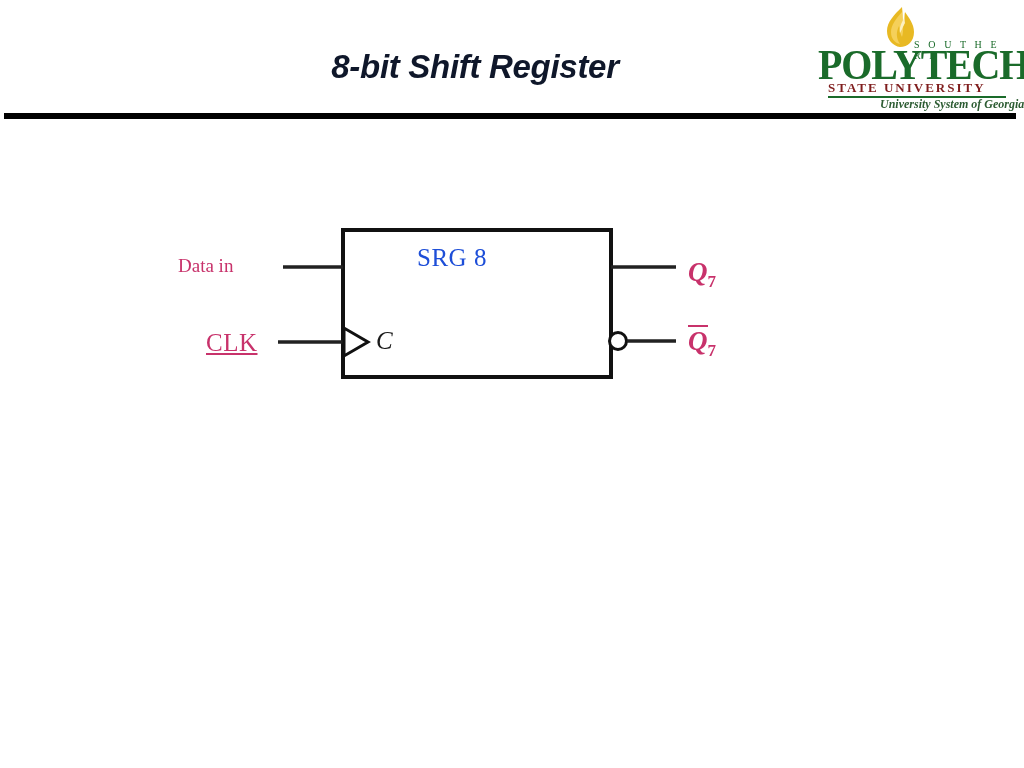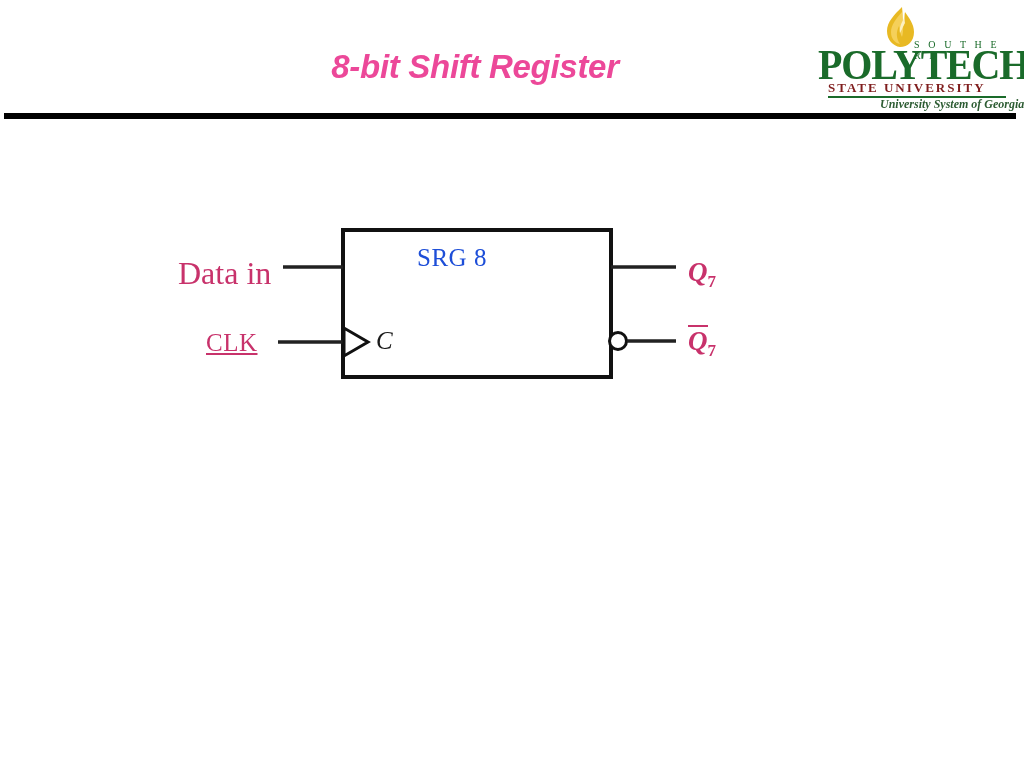--- a/index.html
+++ b/index.html
@@ -31,21 +31,21 @@
     position: absolute;
     left: 0;
     top: 48px;
     width: 950px;
     text-align: center;
     font-family: "Liberation Sans", sans-serif;
     font-size: 33px;
     font-weight: bold;
     font-style: italic;
     letter-spacing: -0.3px;
-    color: #ec4899;
+    color: #0f172a;
     white-space: nowrap;
   }
 
   #title-rule {
     position: absolute;
     left: 4px;
     top: 113px;
     width: 1012px;
     height: 6px;
     background: #000000;
@@ -133,21 +133,21 @@
 
   .pin-label {
     position: absolute;
     font-family: "Liberation Serif", serif;
     color: #c8326b;
     white-space: nowrap;
   }
   #label-data-in {
     left: 18px;
     top: 40px;
-    font-size: 32px;
+    font-size: 19px;
     text-align: center;
   }
   #label-clk {
     left: 46px;
     top: 114px;
     font-size: 25px;
     letter-spacing: 0.5px;
     text-decoration: underline;
   }
   #label-q7 {

